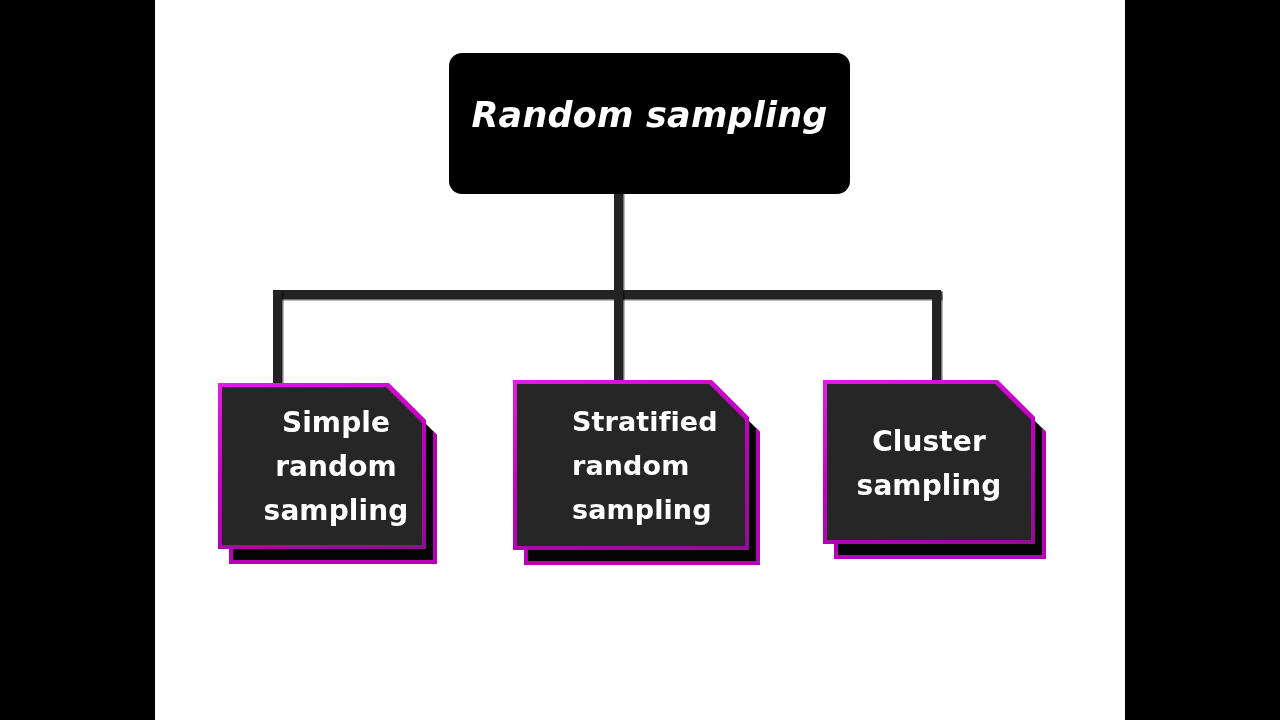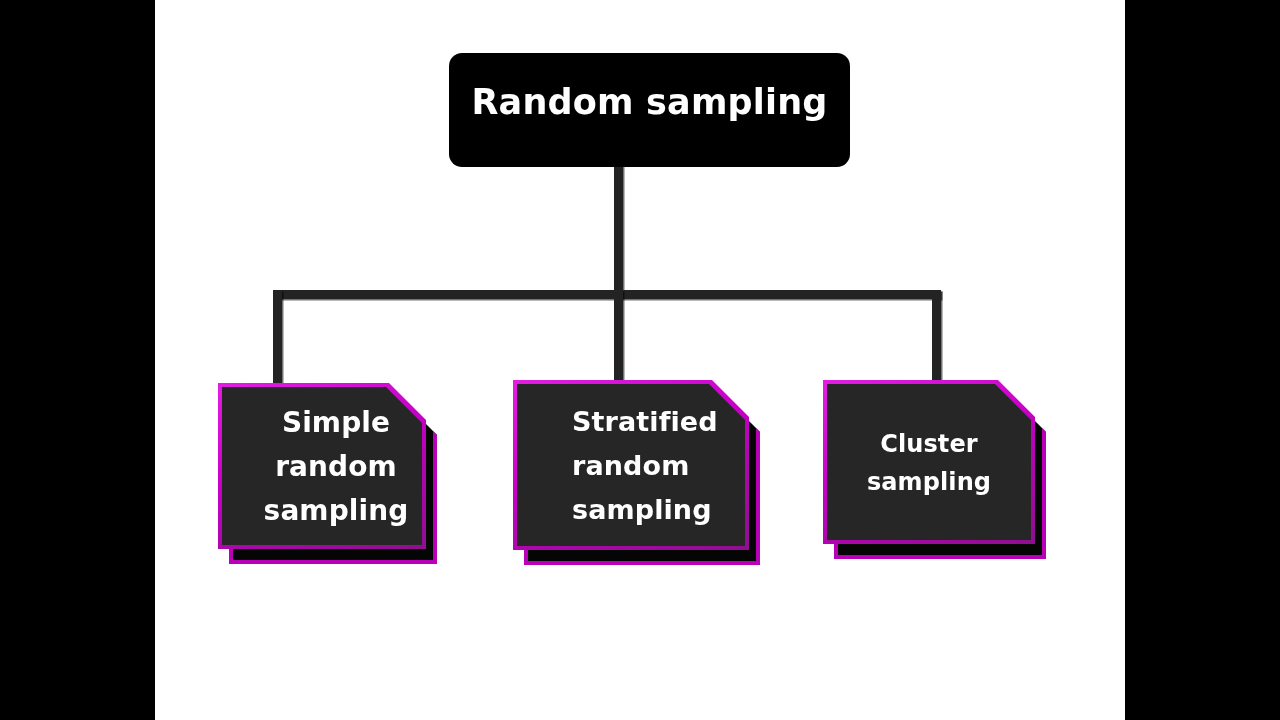--- a/index.html
+++ b/index.html
@@ -56,27 +56,28 @@
   .conn-drop-left  { left: 118px; top: 290px;  width: 9px;   height: 100px; }
   .conn-drop-mid   { left: 459px; top: 290px;  width: 9px;   height: 95px;  }
   .conn-drop-right { left: 777px; top: 290px;  width: 9px;   height: 96px;  }
 
   
   #root-node {
     position: absolute;
     left: 294px;
     top: 53px;
     width: 401px;
-    height: 114px;
+    height: 141px;
     background: #000000;
     border-radius: 13px;
     display: flex;
     align-items: center;
     justify-content: center;
     z-index: 5;
+    font-style: italic;
   }
   #root-node .node-text {
     color: #ffffff;
     font-size: 35px;
     font-weight: bold;
     letter-spacing: 0.2px;
     line-height: 1.1;
     text-align: center;
     padding-bottom: 16px;
     white-space: nowrap;
@@ -148,21 +149,21 @@
   .doc-text.center { text-align: center; padding: 0 12px; }
   .doc-text.left   { text-align: left;   padding: 0 10px 0 24px; }
 
   
   #node-simple     { left: 63px;  top: 383px; width: 208px; height: 166px; }
   #node-stratified { left: 358px; top: 380px; width: 236px; height: 170px; }
   #node-cluster    { left: 668px; top: 380px; width: 212px; height: 164px; }
 
   #node-simple .doc-text     { font-size: 28px; line-height: 1.56; padding-top: 2px; margin-left: 28px; }
   #node-stratified .doc-text { font-size: 27px; line-height: 1.62; padding-top: 2px; margin-left: 31px; }
-  #node-cluster .doc-text    { font-size: 24px; line-height: 1.58; padding-top: 4px; }
+  #node-cluster .doc-text    { font-size: 28px; line-height: 1.58; padding-top: 4px; }
 </style>
 </head>
 <body>
 
 <div id="stage">
 
   <div id="canvas">
 
     <div class="connector conn-trunk"></div>
     <div class="connector conn-bar"></div>

